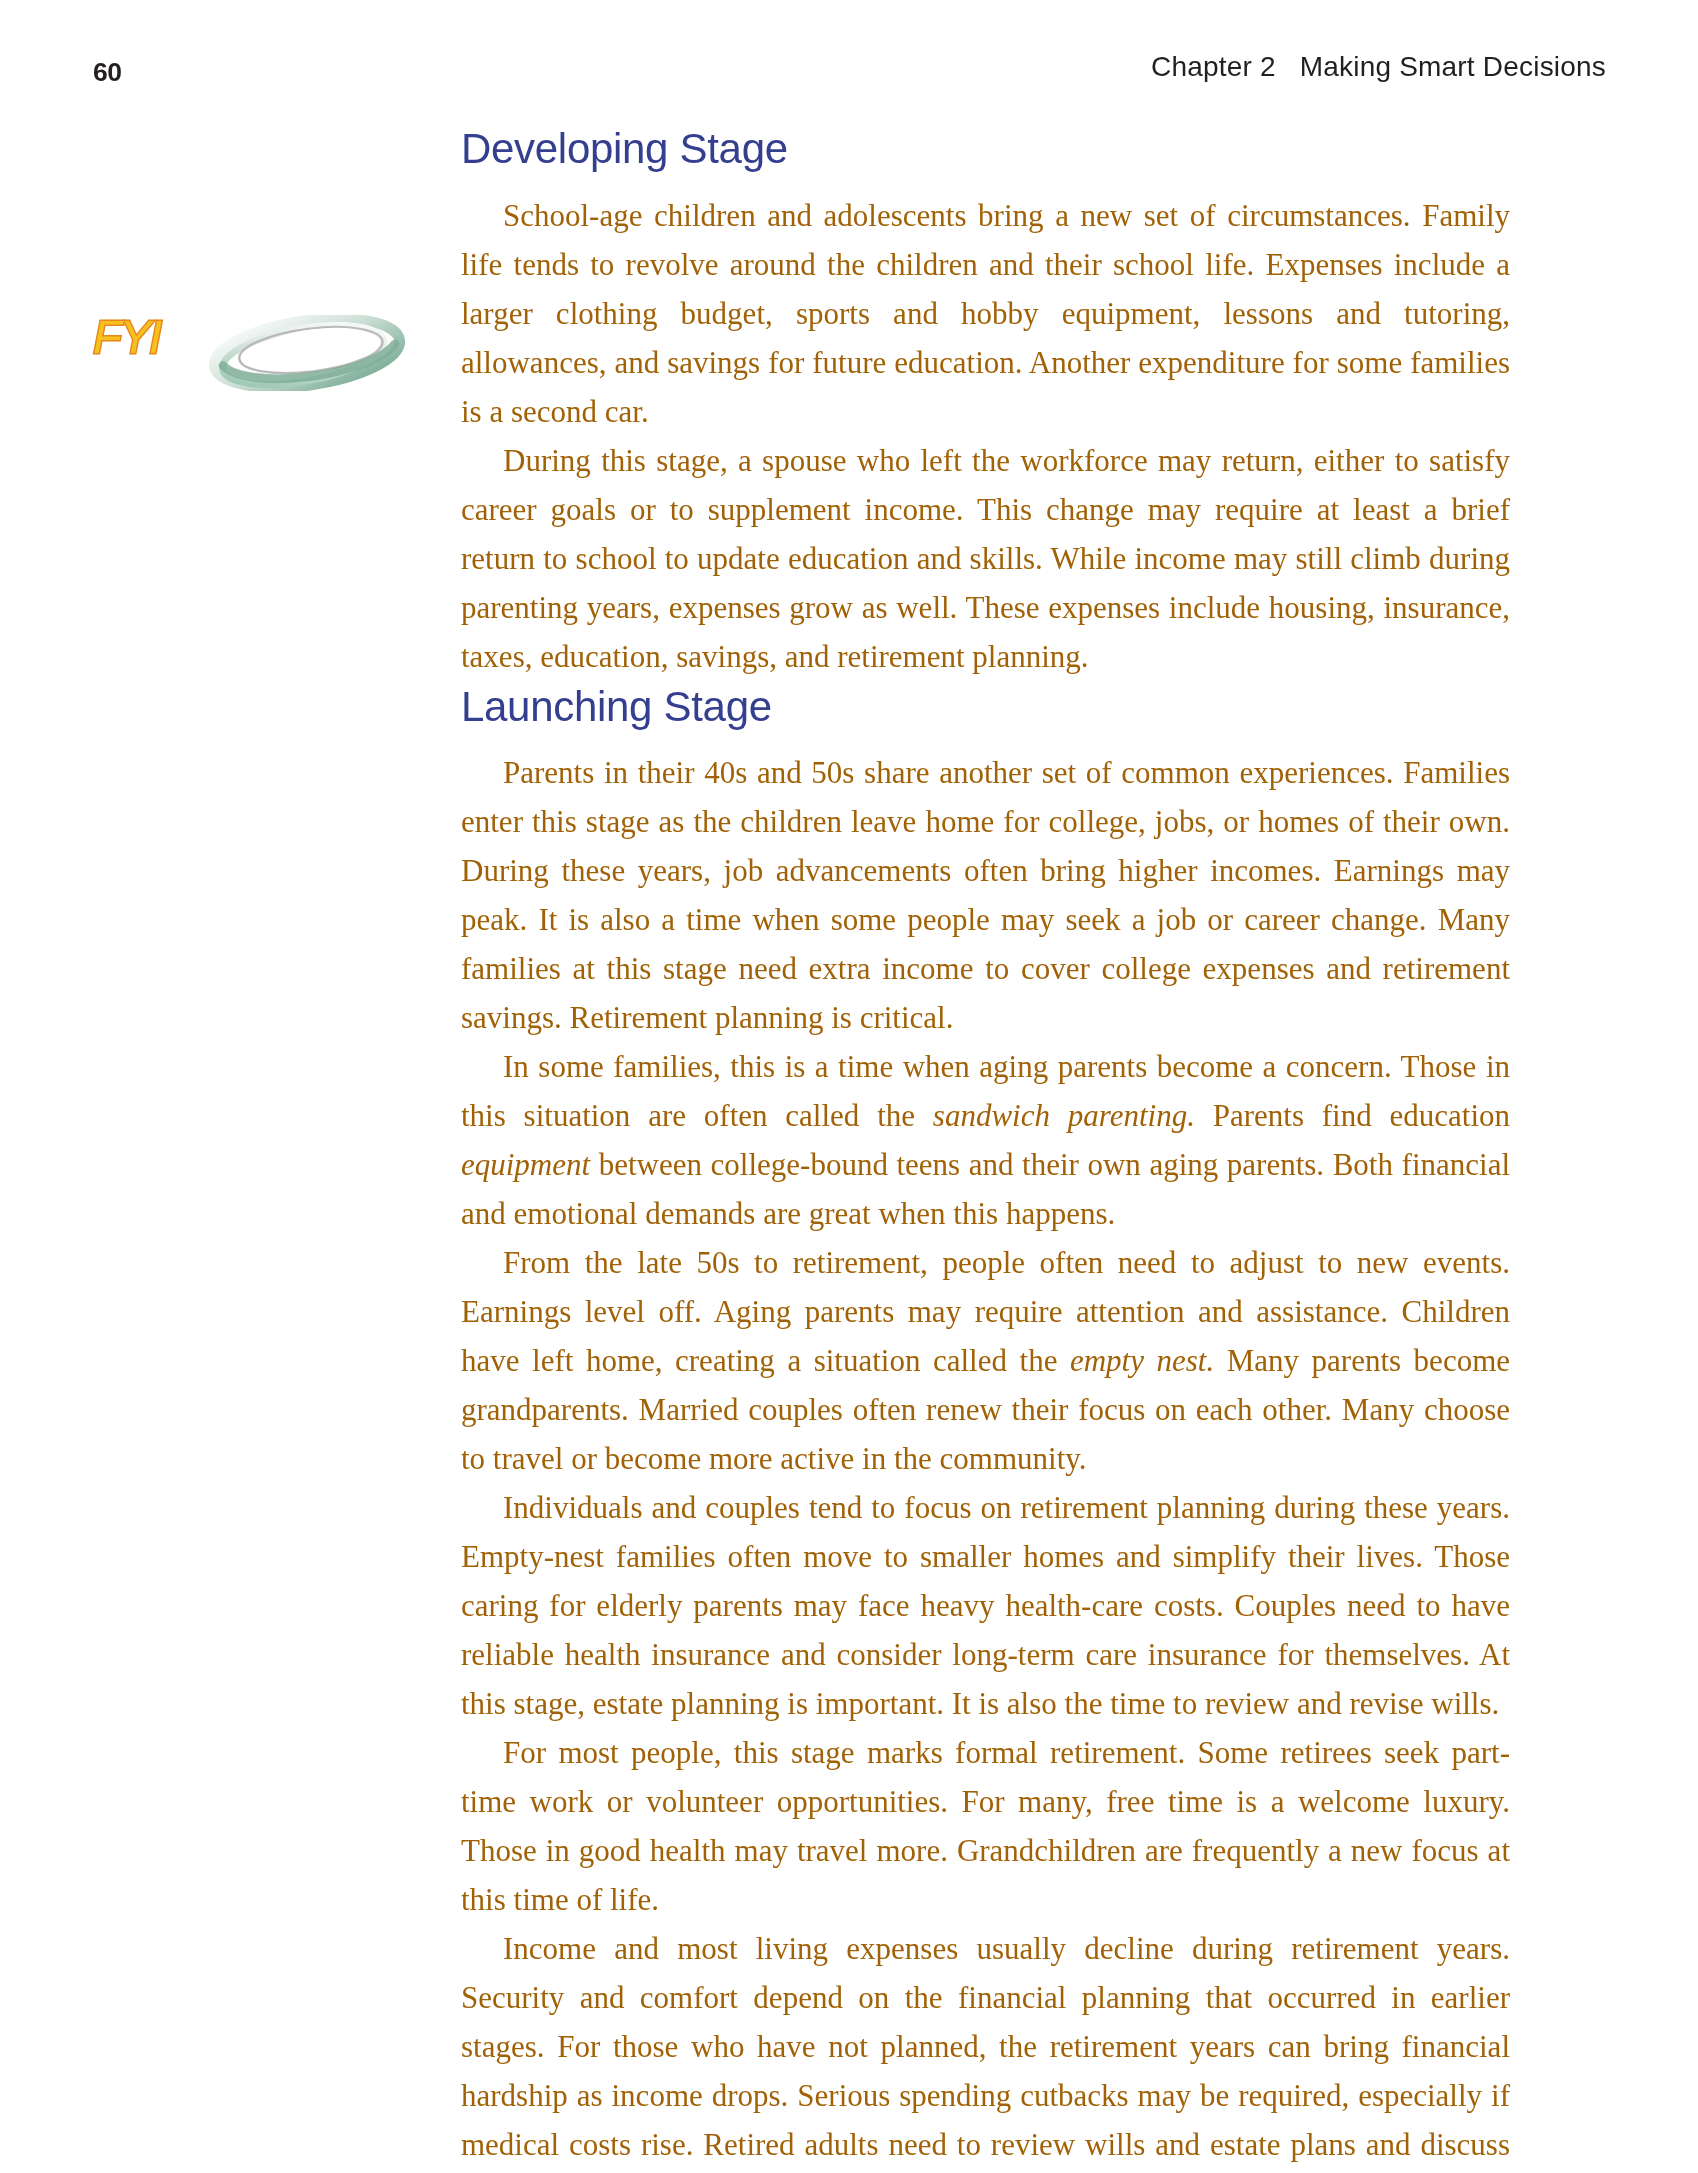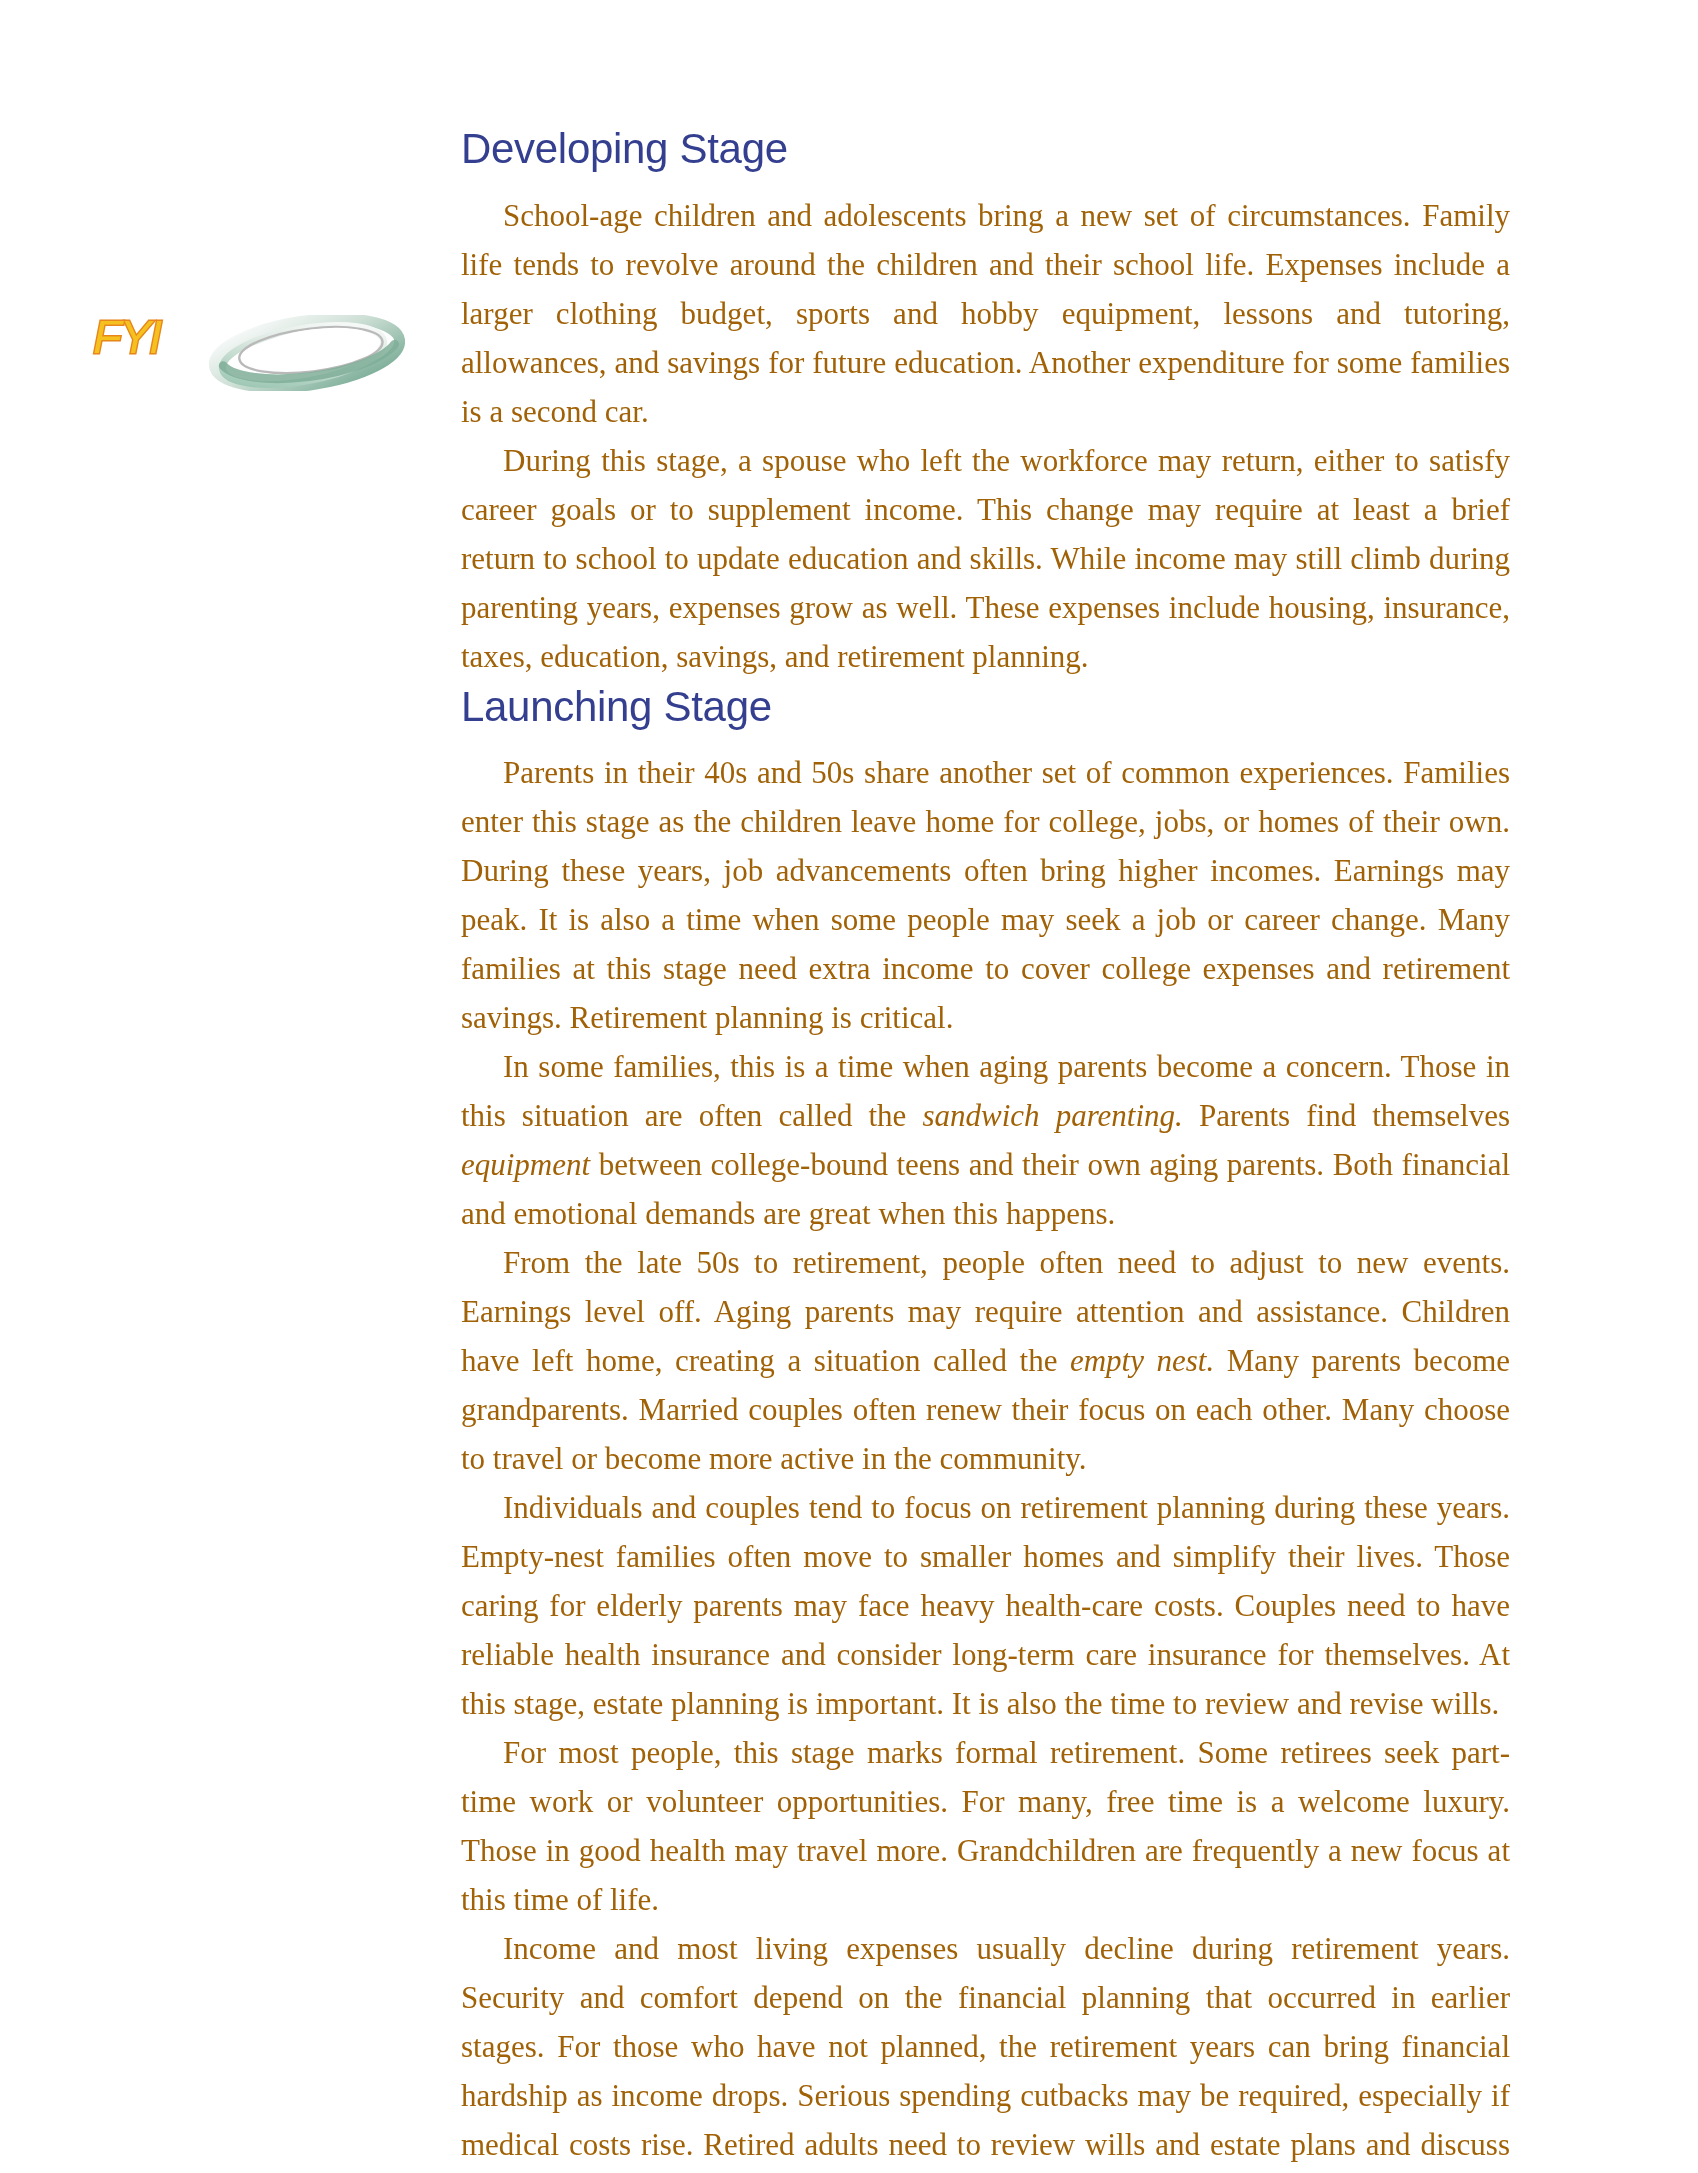--- a/index.html
+++ b/index.html
@@ -125,20 +125,24 @@
   p.first-after-head { margin-top: 16.7px; }
   p.body + p.body { margin-top: 0; }
 
   .lastline-flat { text-align-last: left; }
 </style>
 </head>
 <body>
 
 <div class="page">
 
+  <div class="running-head">
+    <div class="folio">60</div>
+    <div class="head-title">Chapter 2   Making Smart Decisions</div>
+  </div>
 
   <div class="fyi-block">
     <div class="fyi-logo">
       <div class="fyi-word">FYI</div>
       <svg class="fyi-swoosh" viewBox="0 0 200 78">
         <defs>
           <linearGradient id="gA" x1="0" y1="0" x2="1" y2="1">
             <stop offset="0%" stop-color="#ffffff"></stop>
             <stop offset="45%" stop-color="#cfe0d7"></stop>
             <stop offset="100%" stop-color="#6fa68e"></stop>
@@ -159,21 +163,21 @@
   </div>
 
   <div class="column">
 
     <h2 class="section-title">Developing Stage</h2>
     <p class="body first-after-head">School-age children and adolescents bring a new set of circumstances. Family life tends to revolve around the children and their school life. Expenses include a larger clothing budget, sports and hobby equipment, lessons and tutoring, allowances, and savings for future education. Another expenditure for some families is a second car.</p>
     <p class="body lastline-flat">During this stage, a spouse who left the workforce may return, either to satisfy career goals or to supplement income. This change may require at least a brief return to school to update education and skills. While income may still climb during parenting years, expenses grow as well. These expenses include housing, insurance, taxes, education, savings, and retirement planning.</p>
 
     <h2 class="section-title sec-launching">Launching Stage</h2>
     <p class="body first-after-head lastline-flat">Parents in their 40s and 50s share another set of common experiences. Families enter this stage as the children leave home for college, jobs, or homes of their own. During these years, job advancements often bring higher incomes. Earnings may peak. It is also a time when some people may seek a job or career change. Many families at this stage need extra income to cover college expenses and retirement savings. Retirement planning is critical.</p>
-    <p class="body"><span>In some families, this is a time when aging parents become a concern. Those in this situation are often called the </span><em>sandwich parenting.</em><span> Parents find themselves </span><em>equipment</em><span> between college-bound teens and their own aging parents. Both financial and emotional demands are great when this happens.</span></p>
+    <p class="body"><span>In some families, this is a time when aging parents become a concern. Those in this situation are often called the </span><em>sandwich parenting.</em><span> Parents find education </span><em>equipment</em><span> between college-bound teens and their own aging parents. Both financial and emotional demands are great when this happens.</span></p>
 
     <p class="body first-after-head"><span>From the late 50s to retirement, people often need to adjust to new events. Earnings level off. Aging parents may require attention and assistance. Children have left home, creating a situation called the </span><em>empty nest.</em><span> Many parents become grandparents. Married couples often renew their focus on each other. Many choose to travel or become more active in the community.</span></p>
     <p class="body lastline-flat">Individuals and couples tend to focus on retirement planning during these years. Empty-nest families often move to smaller homes and simplify their lives. Those caring for elderly parents may face heavy health-care costs. Couples need to have reliable health insurance and consider long-term care insurance for themselves. At this stage, estate planning is important. It is also the time to review and revise wills.</p>
     <p class="body lastline-flat">For most people, this stage marks formal retirement. Some retirees seek part-time work or volunteer opportunities. For many, free time is a welcome luxury. Those in good health may travel more. Grandchildren are frequently a new focus at this time of life.</p>
     <p class="body lastline-flat">Income and most living expenses usually decline during retirement years. Security and comfort depend on the financial planning that occurred in earlier stages. For those who have not planned, the retirement years can bring financial hardship as income drops. Serious spending cutbacks may be required, especially if medical costs rise. Retired adults need to review wills and estate plans and discuss them with their adult children.</p>
 
   </div>
 </div>
 
 

